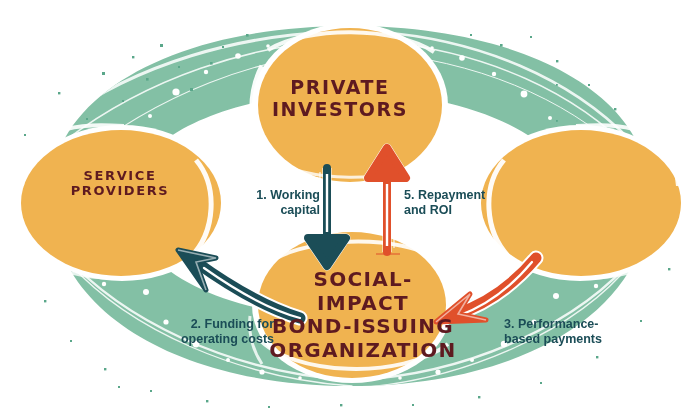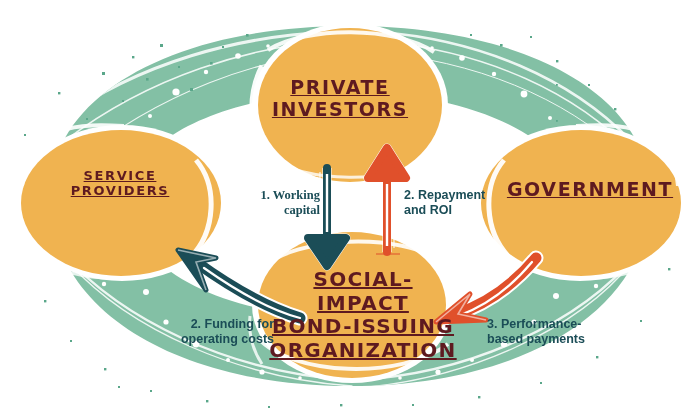--- a/index.html
+++ b/index.html
@@ -19,37 +19,36 @@
   .node-label{
     position:absolute;
     text-align:center;
     color:#5e1a20;
     font-family:"DejaVu Sans", sans-serif;
     font-weight:700;
     letter-spacing:1.6px;
     line-height:1.18;
     pointer-events:none;
     white-space:pre-line;
-    text-decoration:underline;
   }
   #label-service-providers{ left:20px; top:168px; width:200px; font-size:13px; }
   #label-private-investors{ left:245px; top:76px;  width:190px; font-size:19px; }
   #label-government{ left:495px; top:178px; width:190px; font-size:19px; }
   #label-sibo{ left:268px; top:268px; width:190px; font-size:20px; letter-spacing:1.3px;}
 
   .flow-label{
     position:absolute;
     color:#1b4d57;
     font-family:"Liberation Sans", sans-serif;
     font-weight:700;
     font-size:12.5px;
     line-height:1.22;
     pointer-events:none;
   }
-  #flow-1{ left:238px; top:188px; width:82px; text-align:right;font-family:Liberation Serif, serif; }
+  #flow-1{ left:238px; top:188px; width:82px; text-align:right; }
   #flow-4{ left:404px; top:188px; width:92px; text-align:left; }
   #flow-2{ left:152px; top:317px; width:122px; text-align:right; }
   #flow-3{ left:487px; top:317px; width:126px; text-align:left; }
 
   #legend{
     position:absolute; left:552px; top:36px; width:140px;
   }
   .legend-row{
     display:flex; align-items:center; height:20px; margin-bottom:2px;
   }
@@ -253,32 +252,31 @@
       <path d="M436,322 L470,294 L458,314 L486,320" fill="none" stroke="#ffffff" stroke-width="1.6" opacity=".55"></path>
     </g>
   </svg>
 
   <div class="node-label" id="label-service-providers">SERVICE
 PROVIDERS</div>
 
   <div class="node-label" id="label-private-investors">PRIVATE
 INVESTORS</div>
 
-  <div class="node-label" id="label-government">GOVERNMENT</div>
 
   <div class="node-label" id="label-sibo">SOCIAL-IMPACT
 BOND-ISSUING
 ORGANIZATION</div>
 
   <div class="flow-label" id="flow-1" style="white-space:pre-line;">1. Working
 capital</div>
 
   <div class="flow-label" id="flow-2" style="white-space:pre-line;">2. Funding for
 operating costs</div>
 
-  <div class="flow-label" id="flow-3" style="white-space:pre-line;">3. Performance-
+  <div class="flow-label" id="flow-3" style="white-space:pre-line;margin-left:17px;">3. Performance-
 based payments</div>
 
-  <div class="flow-label" id="flow-4" style="white-space:pre-line;">2. Repayment
+  <div class="flow-label" id="flow-4" style="white-space:pre-line;">5. Repayment
 and ROI</div>
 
 
 </div>
 
 </body></html>

